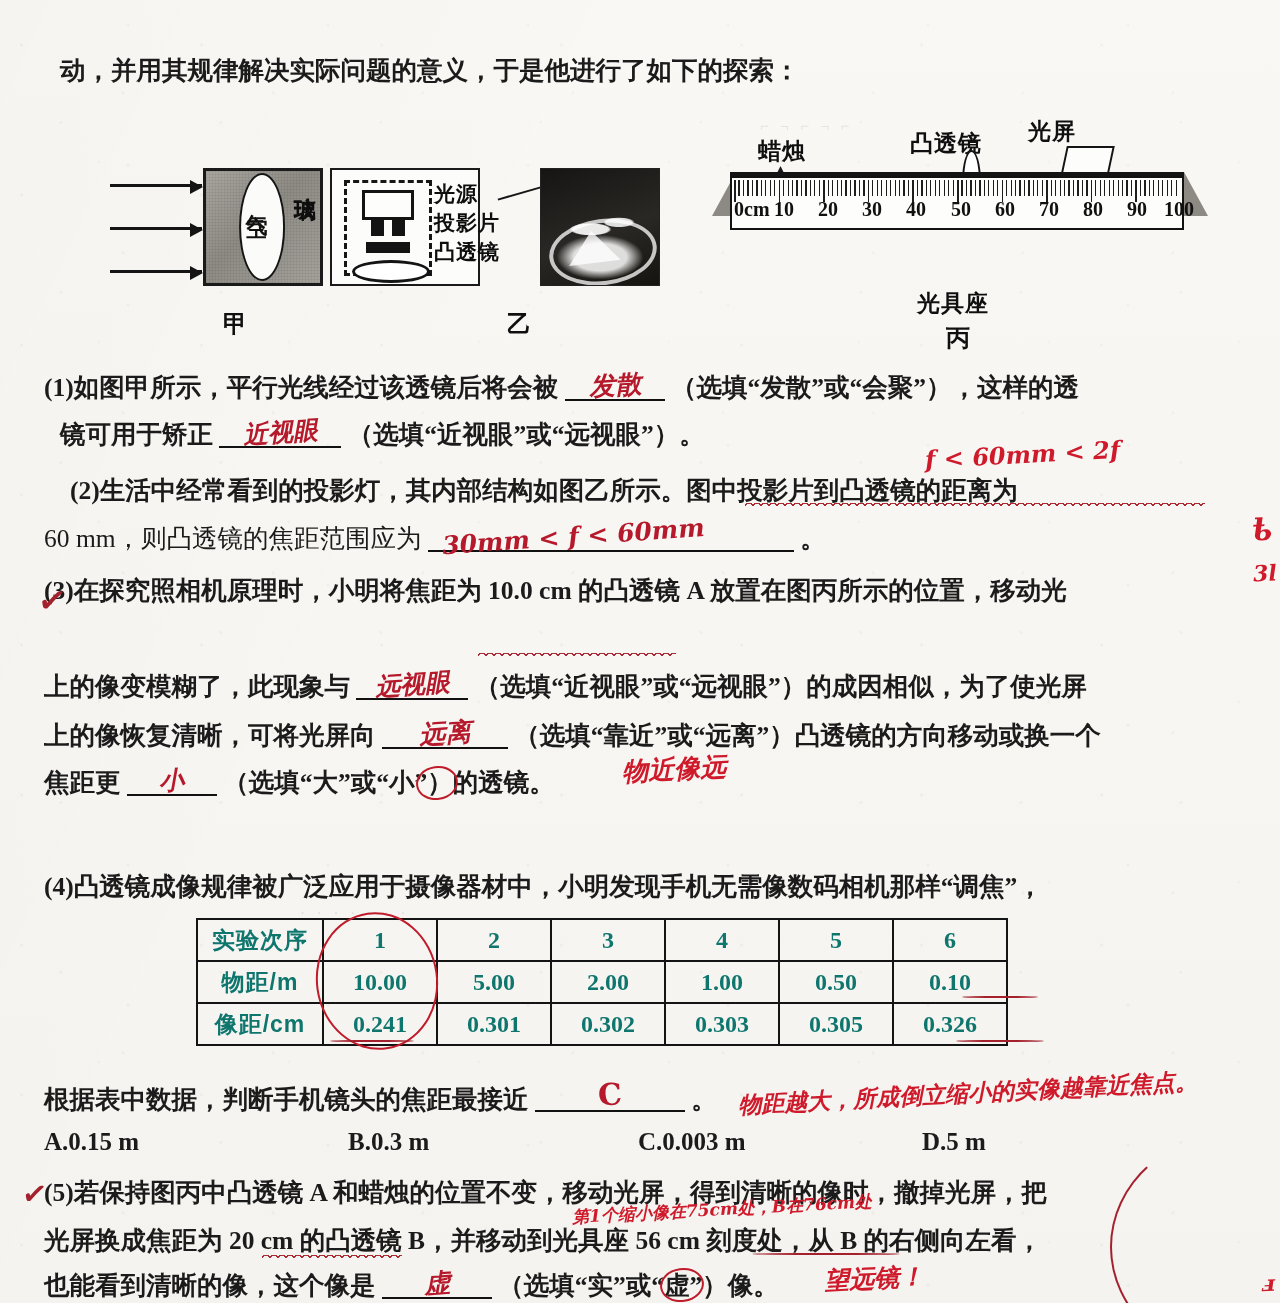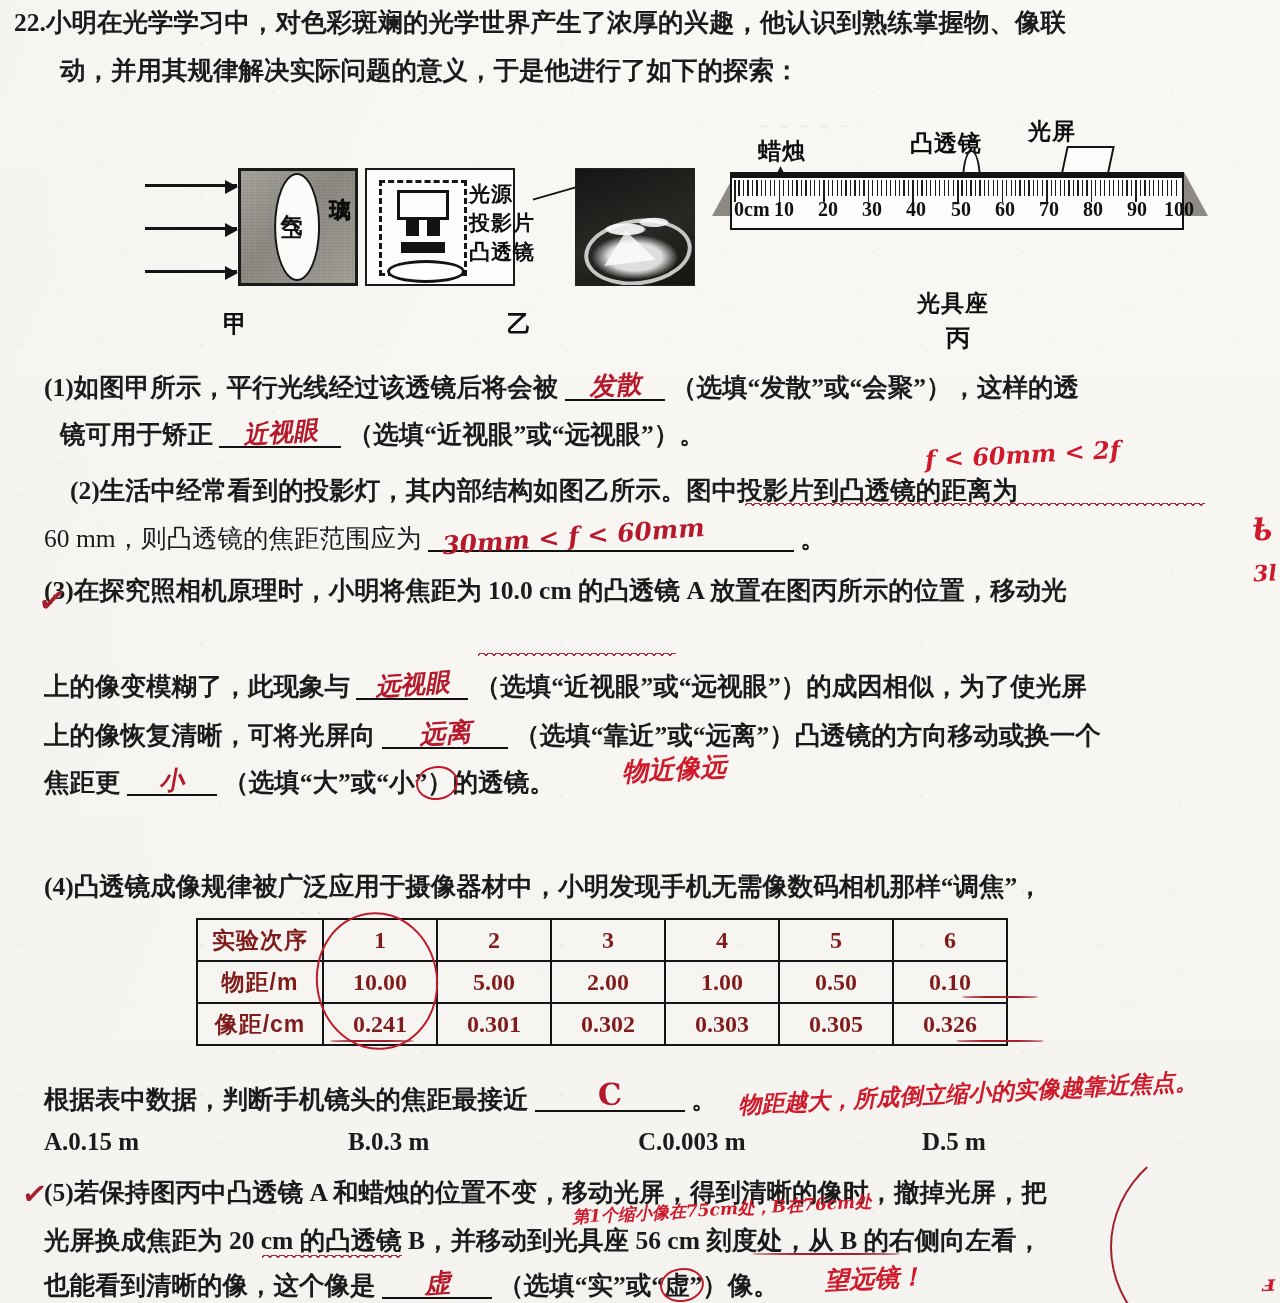--- a/index.html
+++ b/index.html
@@ -80,21 +80,21 @@
   .red-check{
     position:absolute;color:#a4202c;font-weight:700;font-size:34px;
     font-family:"DejaVu Serif",serif;transform:rotate(8deg);
   }
   .red-arc{
     position:absolute;border:2.5px solid #a4202c;border-radius:50%;
     border-top-color:transparent;border-left-color:transparent;border-bottom-color:transparent;
   }
 
   
-  .fig{position:absolute;margin-left:35px;}
+  .fig{position:absolute;}
 
   
   .glass-block{
     position:absolute;left:0;top:0;width:120px;height:118px;
     border:3px solid #1a1a1a;
     background:
       repeating-linear-gradient(0deg, rgba(0,0,0,.05) 0 1px, transparent 1px 3px),
       repeating-linear-gradient(90deg, rgba(0,0,0,.05) 0 1px, transparent 1px 3px),
       linear-gradient(135deg,#a9a6a0,#8e8b85 45%,#a5a29c);
     box-sizing:border-box;
@@ -212,39 +212,38 @@
   
   table.data{
     position:absolute;border-collapse:collapse;
     font-family:"Liberation Serif","DejaVu Serif",serif;
   }
   table.data td{
     border:2px solid #141414;
     text-align:center;
     font-size:24px;
     height:38px;
-    color:#7f1d1d;
+    color:#0f766e;
     font-weight:600;
   }
   table.data td.rowhead{
     font-family:"Liberation Sans","DejaVu Sans",sans-serif;
     font-weight:700;font-size:23px;width:122px;letter-spacing:1px;
   }
   table.data td.cell{width:110px;}
 
   .opt-row{position:absolute;font-size:25px;font-weight:600;}
 </style>
 </head>
 <body>
 
 <div class="paper-noise"></div>
 
 <div class="page">
 
-  <div class="q-text q-num" style="left:14px;top:10px;"><span>22.</span><span>小明在光学学习中，对色彩斑斓的光学世界产生了浓厚的兴趣，他认识到熟练掌握物、像联</span></div>
   <div class="q-text" style="left:60px;top:58px;">动，并用其规律解决实际问题的意义，于是他进行了如下的探索：</div>
 
   <div class="fig" style="left:110px;top:168px;width:220px;height:160px;">
     <div class="ray" style="left:0px;top:16px;width:92px;"></div>
     <div class="ray" style="left:0px;top:59px;width:92px;"></div>
     <div class="ray" style="left:0px;top:102px;width:92px;"></div>
     <div class="glass-block" style="left:93px;top:0;">
       <div class="air-lens"></div>
       <div class="blk-label" style="right:4px;top:9px;">玻璃</div>
       <div class="blk-label" style="left:39px;top:26px;color:#111;">空气</div>

